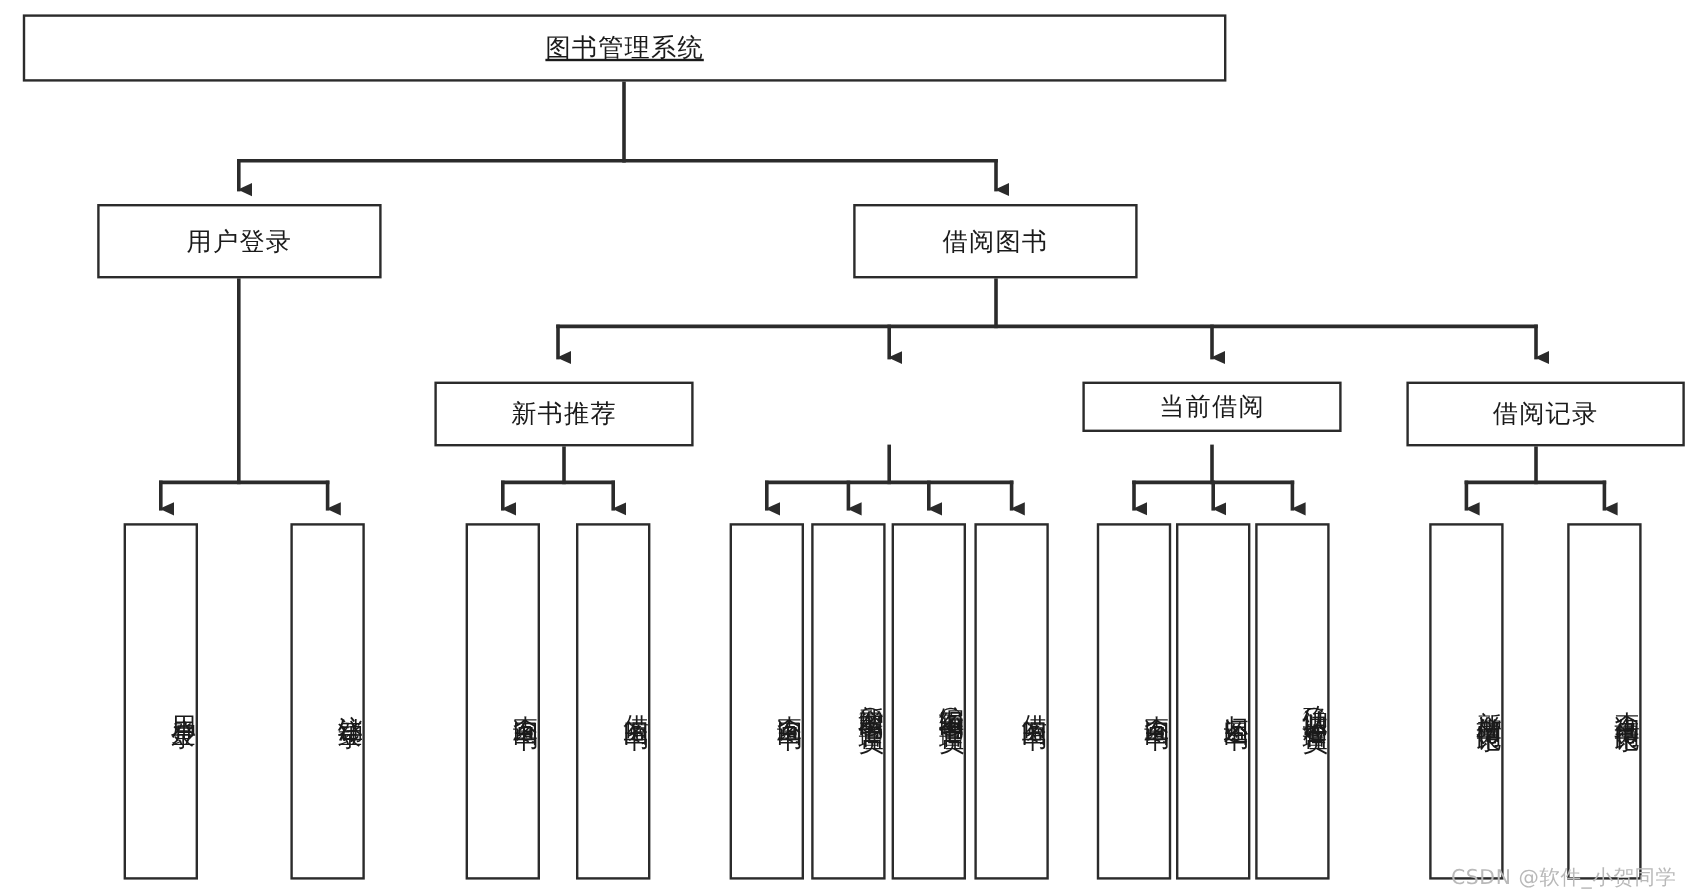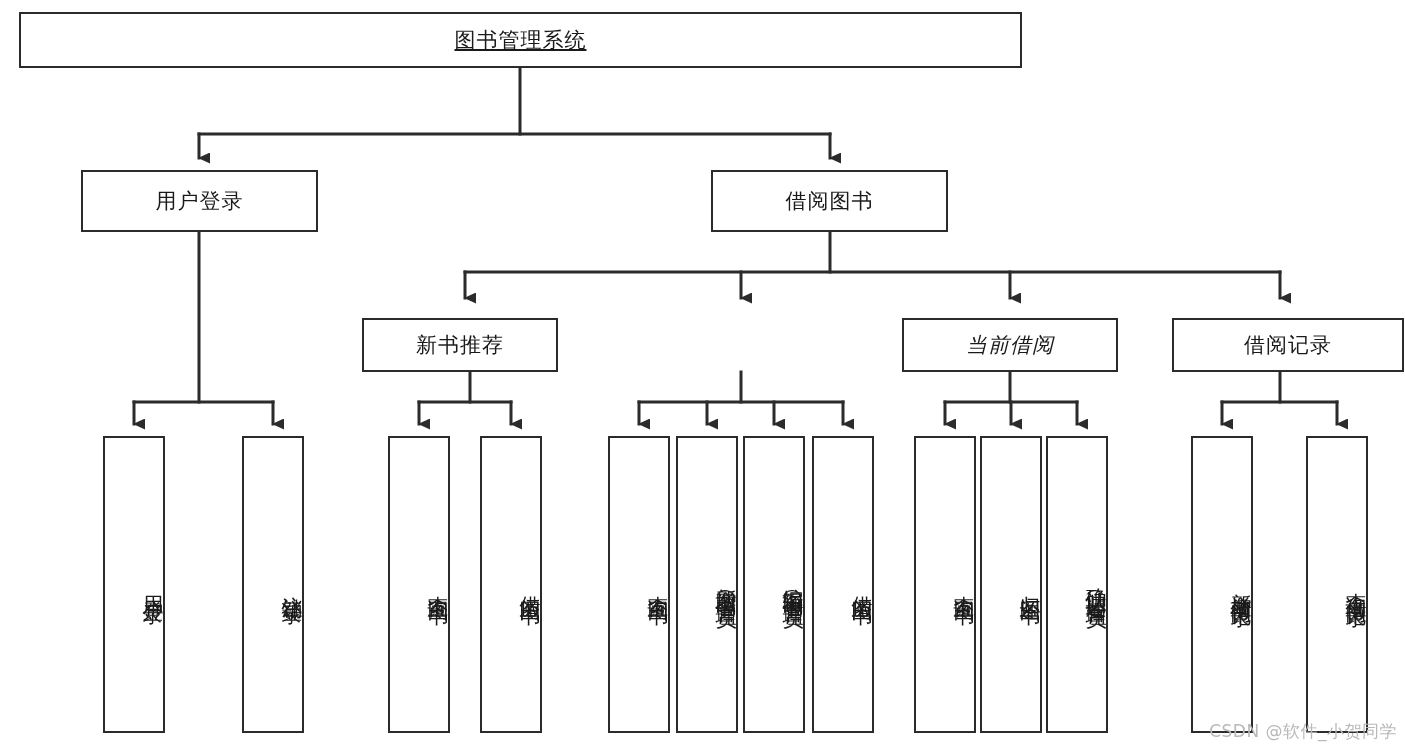--- a/index.html
+++ b/index.html
@@ -128,24 +128,24 @@
     <span class="lbl">图书管理系统</span>
   </div>
 
   <div class="node horiz" style="left:81px; top:170px; width:237px; height:62px;">
     <span class="lbl">用户登录</span>
   </div>
   <div class="node horiz" style="left:711px; top:170px; width:237px; height:62px;">
     <span class="lbl">借阅图书</span>
   </div>
 
-  <div class="node horiz" style="left:362px; top:318px; width:196px; height:54px;">
+  <div class="node horiz" style="left:362px; top:318px; width:216px; height:54px;">
     <span class="lbl">新书推荐</span>
   </div>
-  <div class="node horiz" style="left:902px; top:318px; width:216px; height:54px;font-style:italic;">
+  <div class="node horiz" style="left:902px; top:318px; width:216px; height:42px;">
     <span class="lbl">当前借阅</span>
   </div>
   <div class="node horiz" style="left:1172px; top:318px; width:232px; height:54px;">
     <span class="lbl">借阅记录</span>
   </div>
 
   <div class="node vert" style="left:103px; top:436px; width:62px; height:297px;">
     <span class="lbl">用户登录</span>
   </div>
   <div class="node vert" style="left:242px; top:436px; width:62px; height:297px;">

